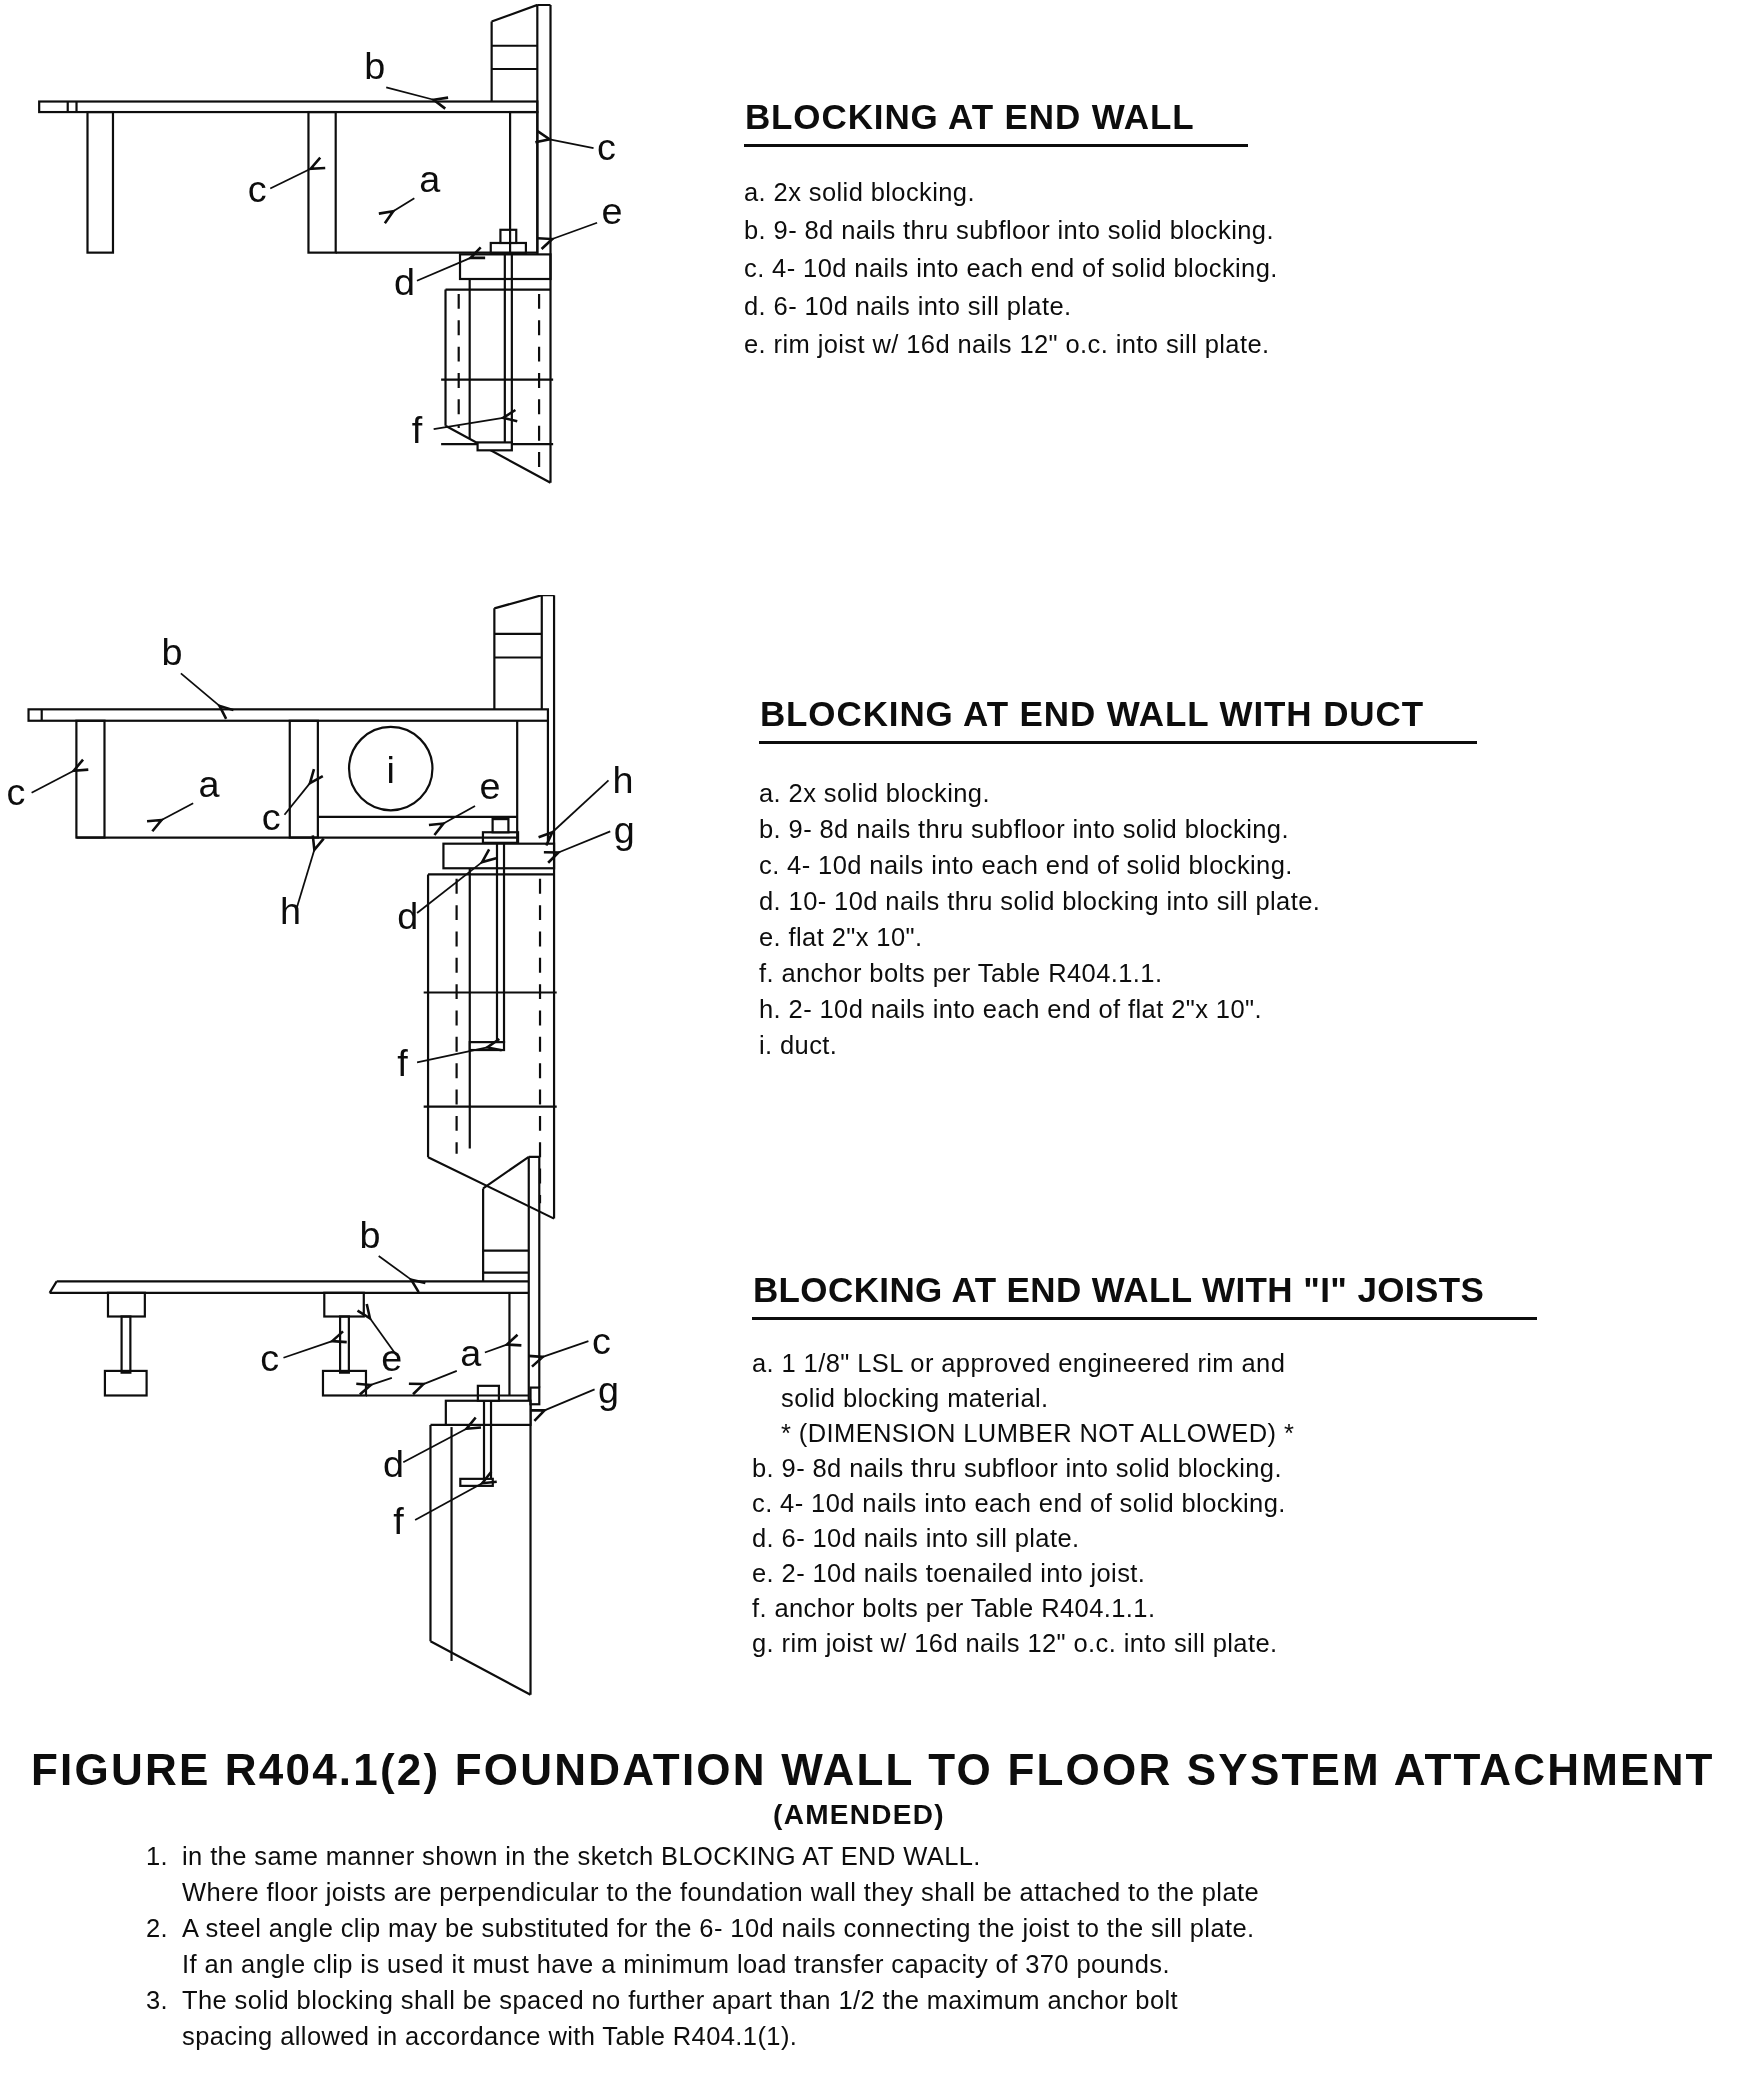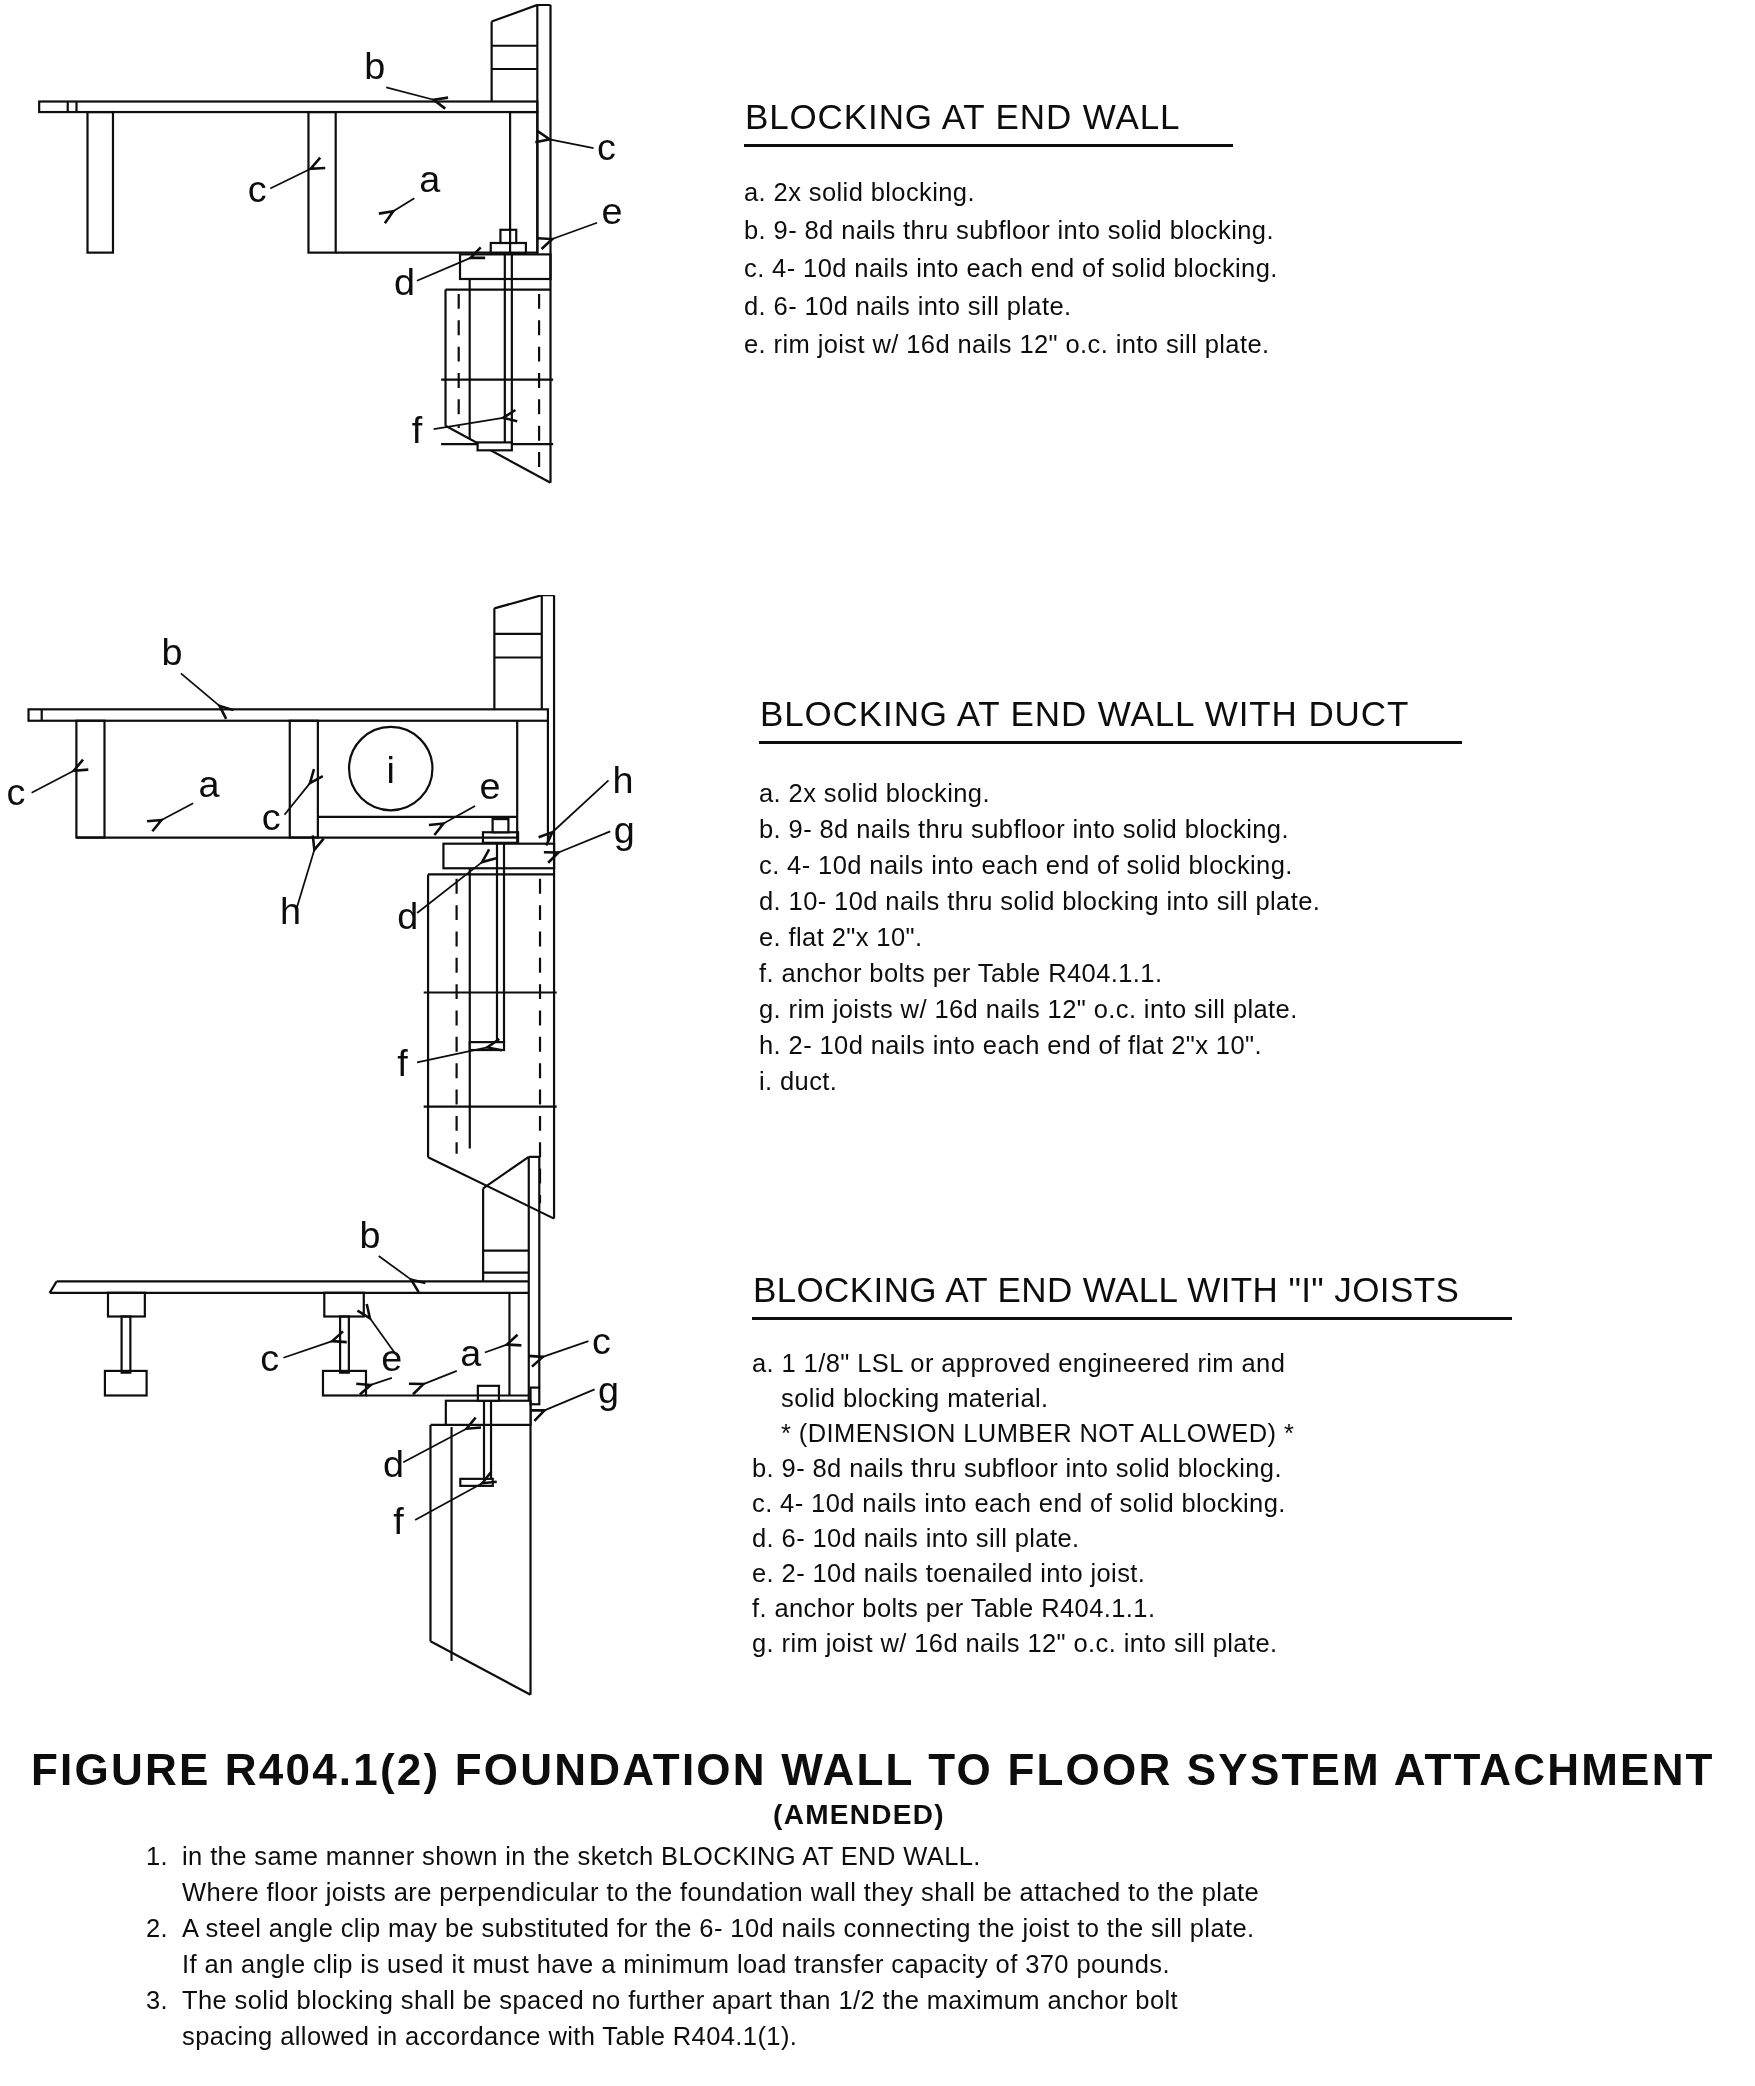--- a/index.html
+++ b/index.html
@@ -9,21 +9,21 @@
     font-family:"Liberation Sans",sans-serif;
   }
   .diag{position:absolute;}
   .diag path,.diag rect,.diag line,.diag circle{stroke:#0d0d0d;stroke-width:5;fill:none;}
   .diag .wfill{fill:#ffffff;}
   .diag .dash{stroke-dasharray:34 26;}
   .diag .leader{stroke-width:4;}
   .diag text{font-family:"Liberation Sans",sans-serif;font-size:86px;fill:#0d0d0d;stroke:none;}
   .legend{position:absolute;}
   .ltitle{
-    margin:0;font-size:35px;font-weight:400;letter-spacing:0.9px;white-space:nowrap;
+    margin:0;font-size:35px;font-weight:700;letter-spacing:0.9px;white-space:nowrap;
     display:inline-block;border-bottom:3.1px solid #0d0d0d;padding:0 53px 7px 0.9px;
   }
   .litems{list-style:none;margin:0;padding:0;font-size:25.5px;letter-spacing:0.4px;}
   .litems li{white-space:nowrap;}
   .l1 li{line-height:38px;}
   .l2 li{line-height:36px;}
   .l3 li{line-height:35px;}
   .indent{padding-left:29px;}
   .caption{
     position:absolute;left:31px;top:1745px;margin:0;width:1725px;overflow:hidden;
@@ -223,21 +223,20 @@
 
 <section class="legend" style="left:759px;top:694px">
   <h2 class="ltitle">BLOCKING AT END WALL WITH DUCT</h2>
   <ul class="litems l2" style="margin-top:31px">
     <li>a. 2x solid blocking.</li>
     <li>b. 9- 8d nails thru subfloor into solid blocking.</li>
     <li>c. 4- 10d nails into each end of solid blocking.</li>
     <li>d. 10- 10d nails thru solid blocking into sill plate.</li>
     <li>e. flat 2"x 10".</li>
     <li>f. anchor bolts per Table R404.1.1.</li>
-    <li>g. rim joists w/ 16d nails 12" o.c. into sill plate.</li>
     <li>h. 2- 10d nails into each end of flat 2"x 10".</li>
     <li>i. duct.</li>
   </ul>
 </section>
 
 <section class="legend" style="left:752px;top:1270px">
   <h2 class="ltitle" style="letter-spacing:0.4px">BLOCKING AT END WALL WITH "I" JOISTS</h2>
   <ul class="litems l3" style="margin-top:26px">
     <li>a. 1 1/8" LSL or approved engineered rim and</li>
     <li class="indent">solid blocking material.</li>

